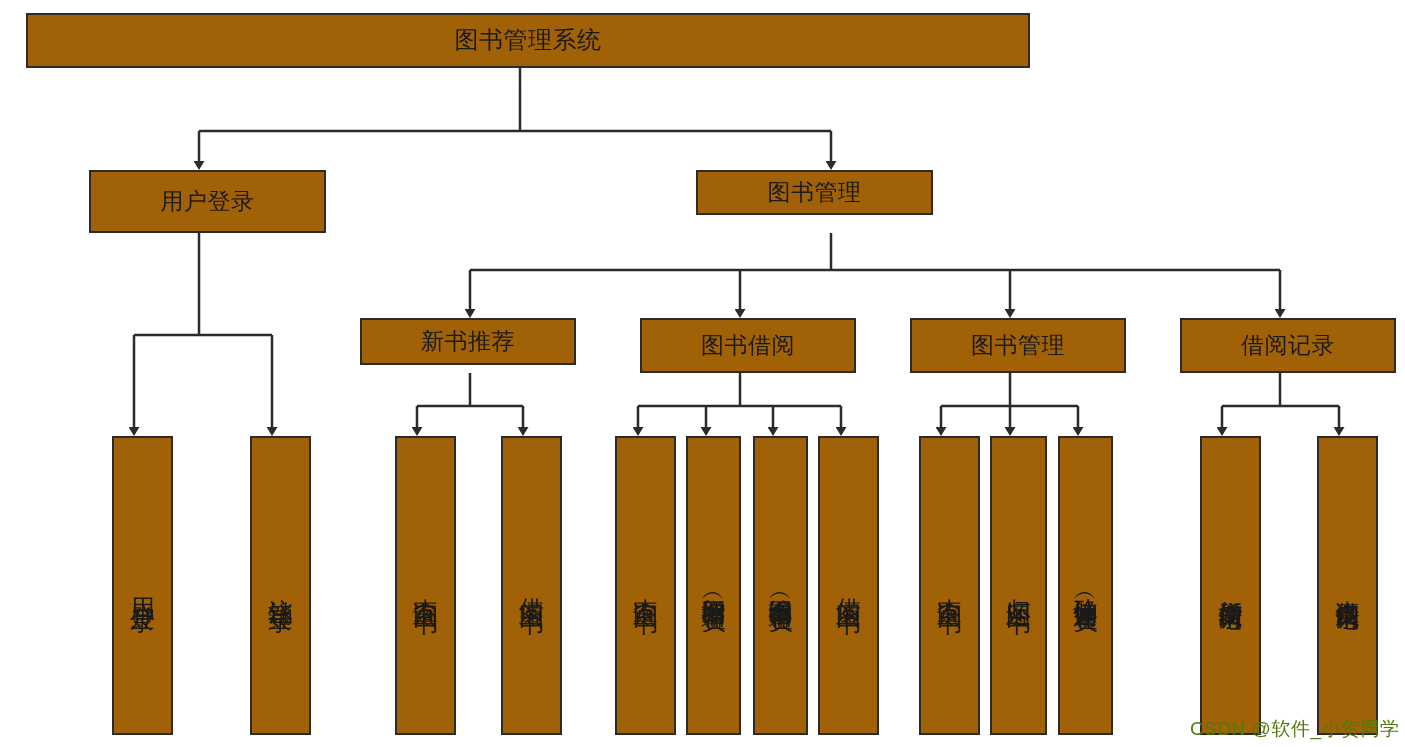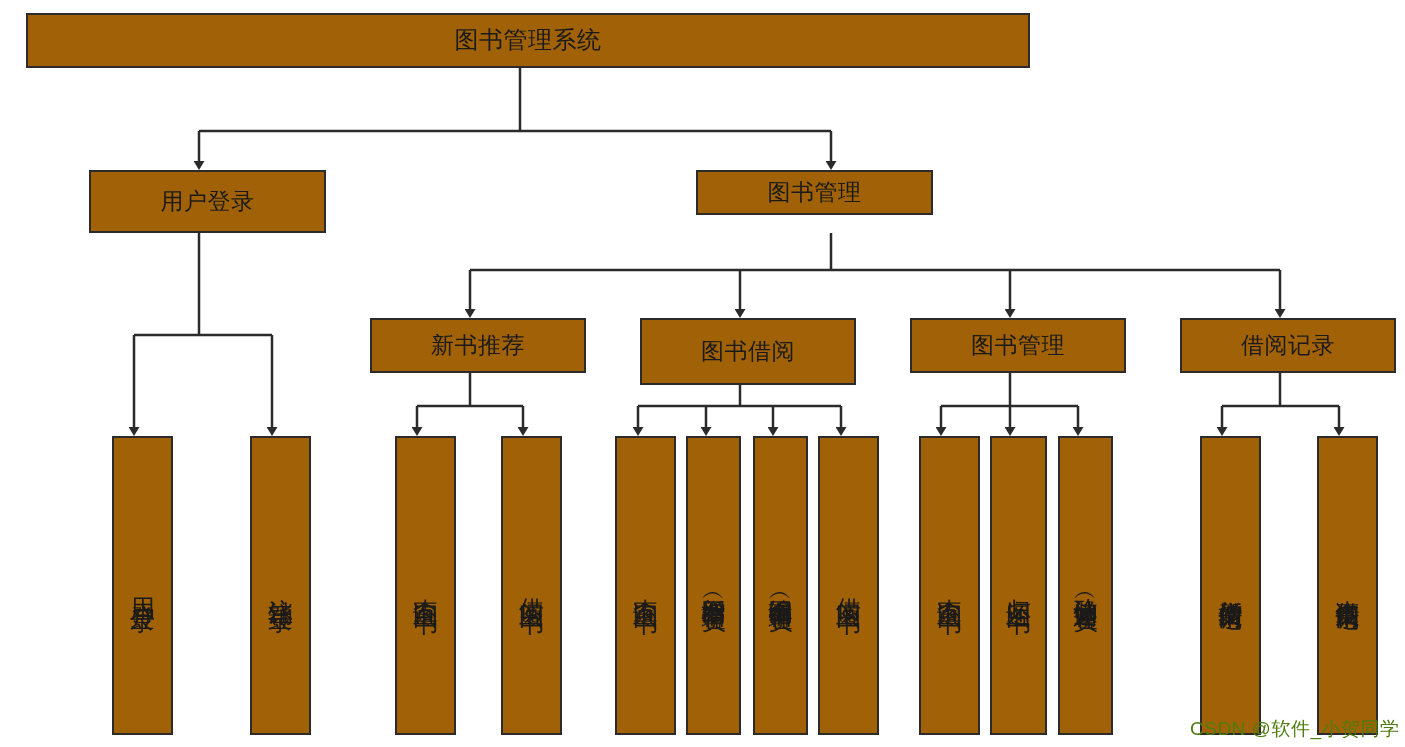--- a/index.html
+++ b/index.html
@@ -131,24 +131,24 @@
     <span class="txt">图书管理系统</span>
   </div>
 
   <div class="node h-node" style="left:81px; top:170px; width:237px; height:63px;">
     <span class="txt">用户登录</span>
   </div>
   <div class="node h-node" style="left:688px; top:170px; width:237px; height:45px;">
     <span class="txt">图书管理</span>
   </div>
 
-  <div class="node h-node" style="left:362px; top:318px; width:216px; height:55px;font-family:Liberation Serif, serif;">
+  <div class="node h-node" style="left:352px; top:318px; width:216px; height:47px;font-family:Liberation Serif, serif;">
     <span class="txt">新书推荐</span>
   </div>
-  <div class="node h-node" style="left:632px; top:318px; width:216px; height:67px;">
+  <div class="node h-node" style="left:632px; top:318px; width:216px; height:55px;">
     <span class="txt">图书借阅</span>
   </div>
   <div class="node h-node" style="left:902px; top:318px; width:216px; height:55px;">
     <span class="txt">图书管理</span>
   </div>
   <div class="node h-node" style="left:1172px; top:318px; width:216px; height:55px;">
     <span class="txt">借阅记录</span>
   </div>
 
   <div class="node v-node" style="left:104px; top:436px; width:61px; height:299px;">

